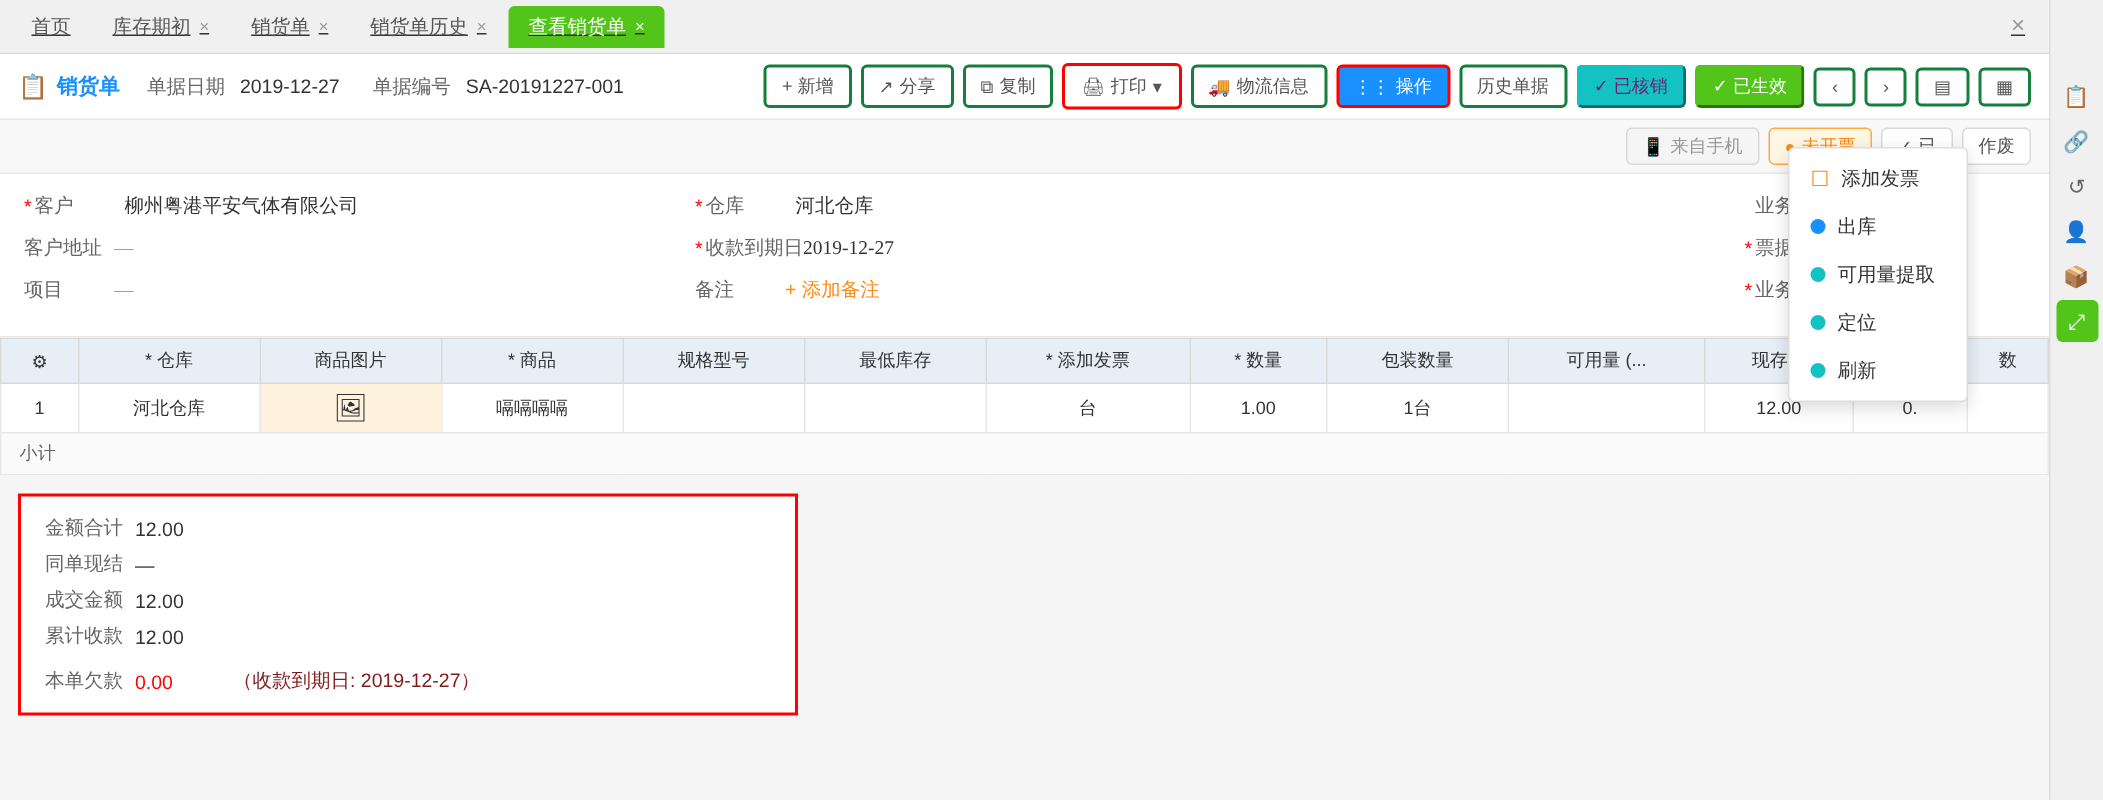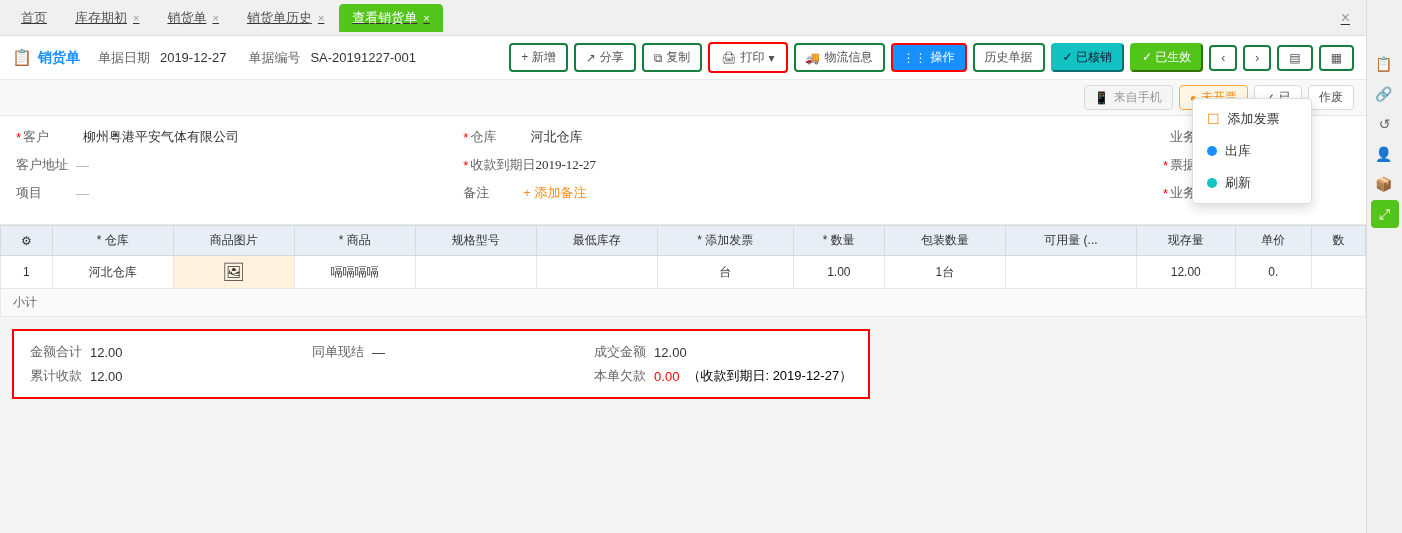--- a/index.html
+++ b/index.html
@@ -29,21 +29,21 @@
     .doc-type { color: #1890ff; font-weight: bold; font-size: 14px; margin-right: 12px; }
     .meta-label { color: #666; margin-right: 4px; }
     .meta-value { color: #333; margin-right: 16px; }
     .toolbar-spacer { flex: 1; }
     .toolbar-btn {
       display: flex; align-items: center; gap: 4px; padding: 4px 10px; border: 2px solid #15803d;
       border-radius: 4px; background: #fff; cursor: pointer; font-size: 12px; color: #555;
     }
     .toolbar-btn.active { background: #1890ff; color: #fff; border-color: #1890ff; }
     .btn-green { background: #52c41a; color: #fff; border-color: #52c41a; border-radius: 4px; padding: 4px 10px; cursor: pointer; font-size: 12px; }
-    .btn-cyan { background: #13c2c2; color: #0f172a; border-color: #13c2c2; border-radius: 4px; padding: 4px 10px; cursor: pointer; font-size: 12px; }
+    .btn-cyan { background: #13c2c2; color: #701a75; border-color: #13c2c2; border-radius: 4px; padding: 4px 10px; cursor: pointer; font-size: 12px; }
 
     
     .sub-toolbar {
       display: flex; align-items: center; justify-content: flex-end; background: #f8f8f8;
       border-bottom: 1px solid #e8e8e8; height: 36px; padding: 0 12px; gap: 6px;
     }
     .sub-btn {
       display: flex; align-items: center; gap: 4px; padding: 3px 10px; border: 1px solid #d9d9d9;
       border-radius: 4px; background: #fff; cursor: pointer; font-size: 12px; color: #555;
     }
@@ -69,26 +69,26 @@
     }
     td { border: 1px solid #e8e8e8; padding: 5px 8px; text-align: center; background: #fff; }
     tr.subtotal td { background: #fafafa; }
 
     
     .payment-section {
       background: #fff; border: 2px solid red; margin: 8px 12px; padding: 12px 16px;
       display: inline-block; min-width: 520px;
     }
     .payment-title { font-weight: bold; font-size: 14px; margin-bottom: 10px; }
-    .payment-grid { display: grid; grid-template-columns: 1fr 1fr 1fr; gap: 6px 24px; }
+    .payment-grid { display: grid; grid-template-columns: 1fr; gap: 6px 24px; }
     .payment-row { display: flex; align-items: center; gap: 8px; }
     .payment-label { color: #666; white-space: nowrap; }
     .payment-value { color: #333; }
     .payment-value.red { color: red; }
-    .payment-value.orange { color: #000000; }
+    .payment-value.orange { color: #7f1d1d; margin-left: 32px; }
 
     
     .bottom-area { padding: 4px 0; background: #f5f5f5; }
 
     
     .right-panel {
       position: fixed; right: 0; top: 0; bottom: 0; width: 36px; background: #f0f0f0;
       border-left: 1px solid #ddd; display: flex; flex-direction: column; align-items: center;
       padding-top: 50px; gap: 2px;
     }
@@ -341,20 +341,28 @@
   <div class="dropdown-item">
     <span style="color:#fa8c16; font-size:14px;">☐</span>
     <span>添加发票</span>
   </div>
   <div class="dropdown-item">
     <span class="dot dot-blue"></span>
     <span>出库</span>
   </div>
   <div class="dropdown-item">
     <span class="dot dot-teal"></span>
+    <span>可用量提取</span>
+  </div>
+  <div class="dropdown-item">
+    <span class="dot dot-teal"></span>
+    <span>定位</span>
+  </div>
+  <div class="dropdown-item">
+    <span class="dot dot-teal"></span>
     <span>刷新</span>
   </div>
 </div>
 
 <div class="right-panel">
   <div class="right-icon-btn">📋</div>
   <div class="right-icon-btn">🔗</div>
   <div class="right-icon-btn">↺</div>
   <div class="right-icon-btn">👤</div>
   <div class="right-icon-btn">📦</div>

